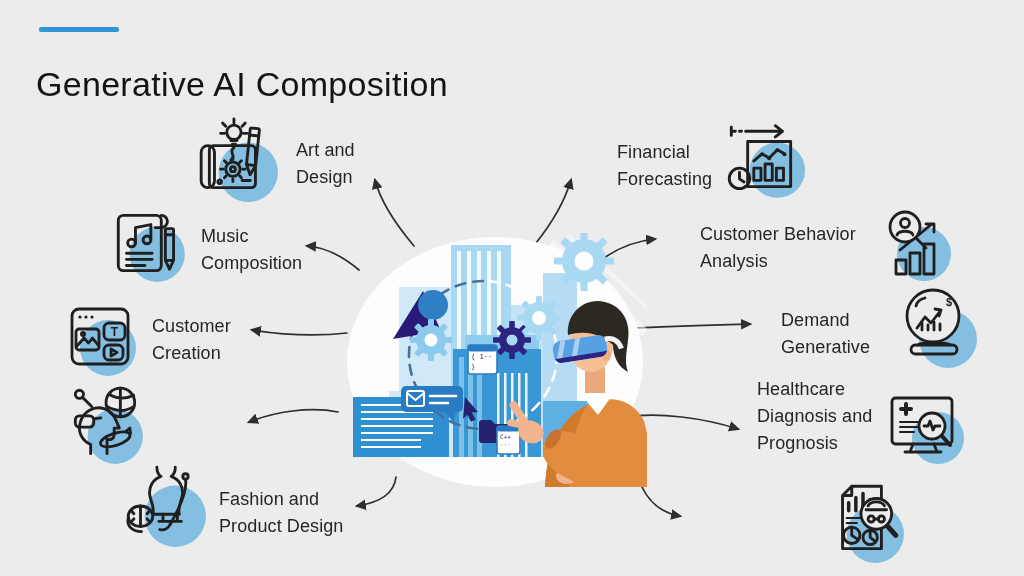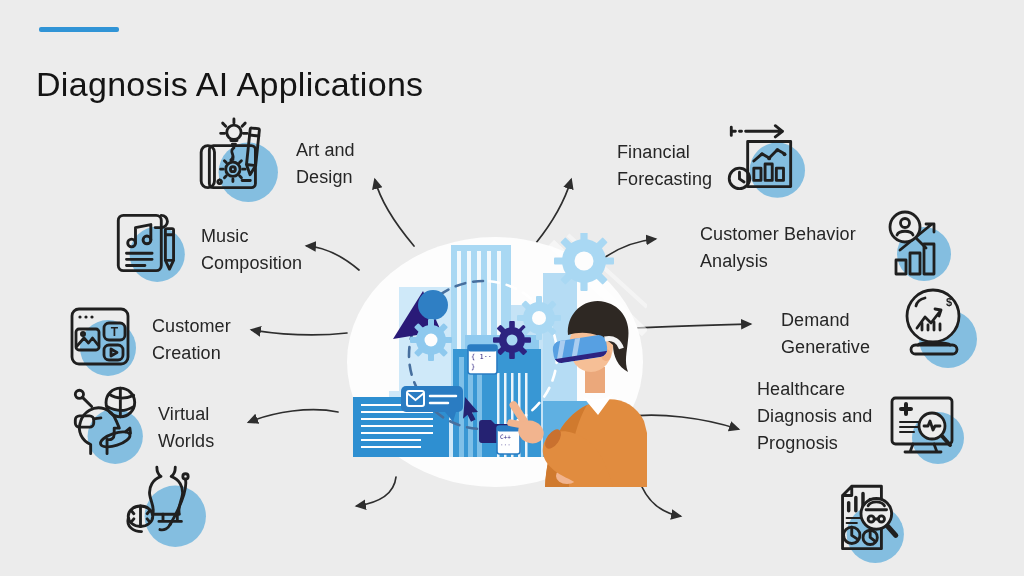--- a/index.html
+++ b/index.html
@@ -23,21 +23,21 @@
   .code2{font-family:"DejaVu Sans Mono",monospace;font-size:6px;fill:#2d2380;stroke:none;}
   .arrows{position:absolute;left:0;top:0;}
   .center-illo{position:absolute;left:347px;top:233px;}
 </style>
 </head>
 <body>
 
 <div class="stage">
 
   <div class="accent-bar"></div>
-  <h1 class="title">Diagnosis AI Applications</h1>
+  <h1 class="title">Generative AI Composition</h1>
 
   <svg class="arrows" width="1024" height="576" viewBox="0 0 1024 576">
     <defs>
       <marker id="ah" viewBox="0 0 10 10" refX="7.5" refY="5" markerWidth="7" markerHeight="7" orient="auto">
         <path d="M0,0.5 L9.5,5 L0,9.5 Z" fill="#2e2e2e"></path>
       </marker>
     </defs>
     <g fill="none" stroke="#2e2e2e" stroke-width="1.7" stroke-linecap="round">
       <path d="M414,246 C398,227 381,203 375,180" marker-end="url(#ah)"></path>
       <path d="M359,270 C340,254 324,247 307,246" marker-end="url(#ah)"></path>
@@ -347,38 +347,38 @@
         <path d="M31,37 l7,-1"></path>
         <circle cx="17" cy="13" r="4"></circle>
           <path d="M20,16 l9,9"></path>
         <g transform="rotate(-18 52 57)">
             <ellipse cx="52" cy="57" rx="15" ry="6"></ellipse>
             <path d="M64,53 l5,-2 -1,5"></path>
           </g>
       </g>
     </svg>
   </span>
-  <div class="item-label" style="left:158px;top:401px">Virtual
-Worlds</div>
 
   <span class="ic" style="left:118px;top:459px">
     <svg width="90" height="90" viewBox="0 0 88 88">
       <circle class="bgc" cx="56" cy="56" r="30"></circle>
       <g class="ln">
         <path d="M38,8 c0,4 1,7 4,9 c-8,3 -12,10 -11,18 c1,7 5,12 3,19 h26 c-2,-7 2,-12 3,-19 c1,-8 -3,-15 -11,-18 c3,-2 4,-5 4,-9"></path>
         <path d="M44,54 v7 M58,54 v7 M40,61 h22"></path>
         <path d="M66,20 c2,11 -7,30 -15,44"></path>
         <circle cx="66" cy="17" r="2.6"></circle>
         <path d="M51,64 c-2,4 -6,6 -10,5"></path>
         <ellipse cx="22" cy="56" rx="12" ry="10"></ellipse>
         <path d="M22,46 v20 M13,50.5 l2.5,3 M13,61.5 l2.5,-3 M31,50.5 l-2.5,3 M31,61.5 l-2.5,-3"></path>
         <path d="M10,58 c-2,8 5,13 13,13"></path>
       </g>
     </svg>
   </span>
+  <div class="item-label" style="left:219px;top:486px">Fashion and
+Product Design</div>
 
   <div class="item-label" style="left:617px;top:139px">Financial
 Forecasting</div>
   <span class="ic" style="left:719px;top:119px">
     <svg width="86" height="86" viewBox="0 0 84 84">
       <circle class="bgc" cx="57" cy="50" r="27"></circle>
       <g class="ln">
         <path d="M12,8 v8 M12,12 h4 M20,12 h2 M26,12 h36 M62,12 l-7,-5.5 M62,12 l-7,5.5"></path>
         <rect x="28" y="22" width="42" height="44"></rect>
         <path d="M34,41 l8,-7 7,4 8,-8 7,4"></path>

